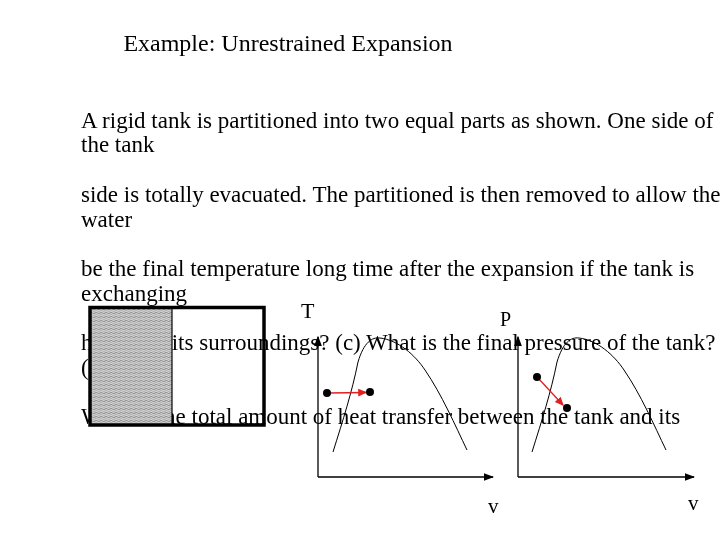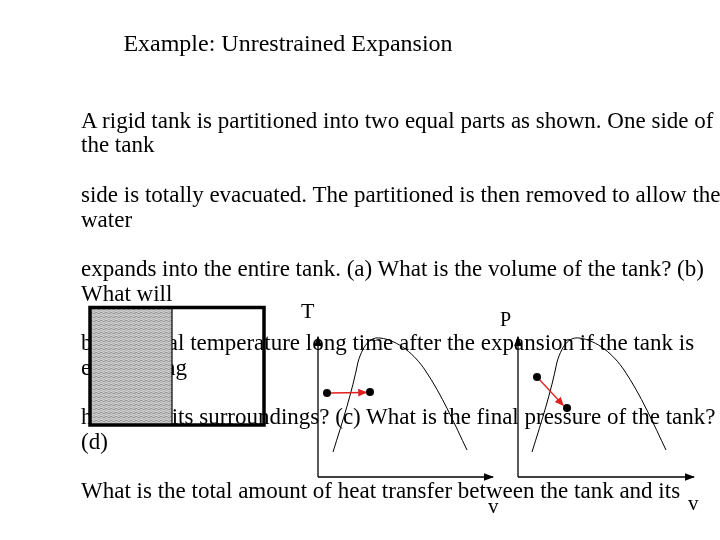--- a/index.html
+++ b/index.html
@@ -13,21 +13,20 @@
   .axis-label { position:absolute; font-size:21px; line-height:22px; }
 </style>
 </head>
 <body>
 
 <div class="title">Example: Unrestrained Expansion</div>
 
 <div class="problem">
   <div>A rigid tank is partitioned into two equal parts as shown.  One side of the tank</div>
   <div>side is totally evacuated.  The partitioned is then removed to allow the water</div>
-  <div>expands into the entire tank.  (a) What is the volume of the tank? (b) What will</div>
   <div>be the final temperature long time after the expansion if the tank is exchanging</div>
   <div>heat with its surroundings?  (c) What is the final pressure of the tank?  (d)</div>
   <div>What is the total amount of heat transfer between the tank and its</div>
 </div>
 
 <svg class="fig" width="720" height="540">
   <defs>
     <pattern id="hatch" width="5" height="4" patternUnits="userSpaceOnUse">
       <rect width="5" height="4" fill="#d8d8d8"></rect>
       <path d="M0 1 Q1.25 0 2.5 1 T5 1" stroke="#6a6a6a" stroke-width="0.8" fill="none"></path>

